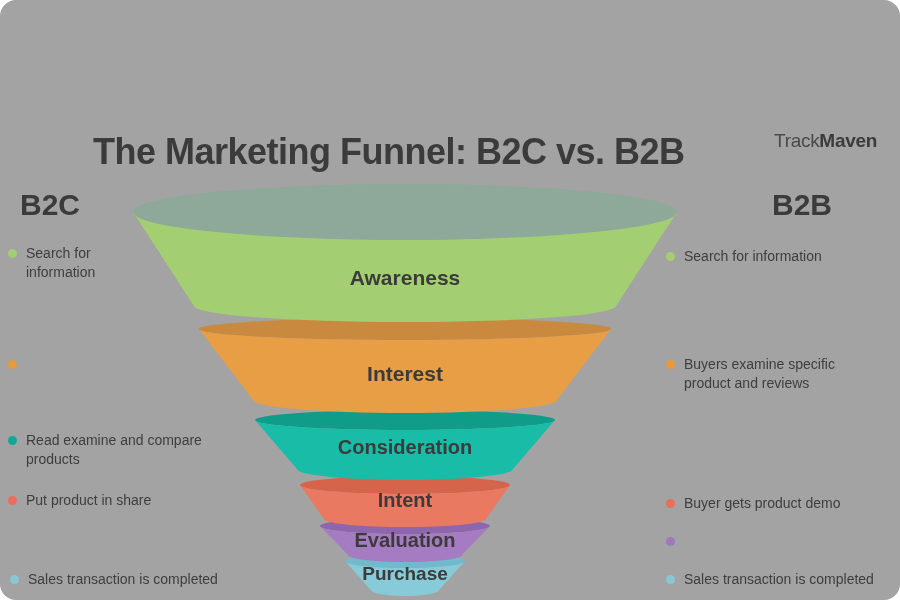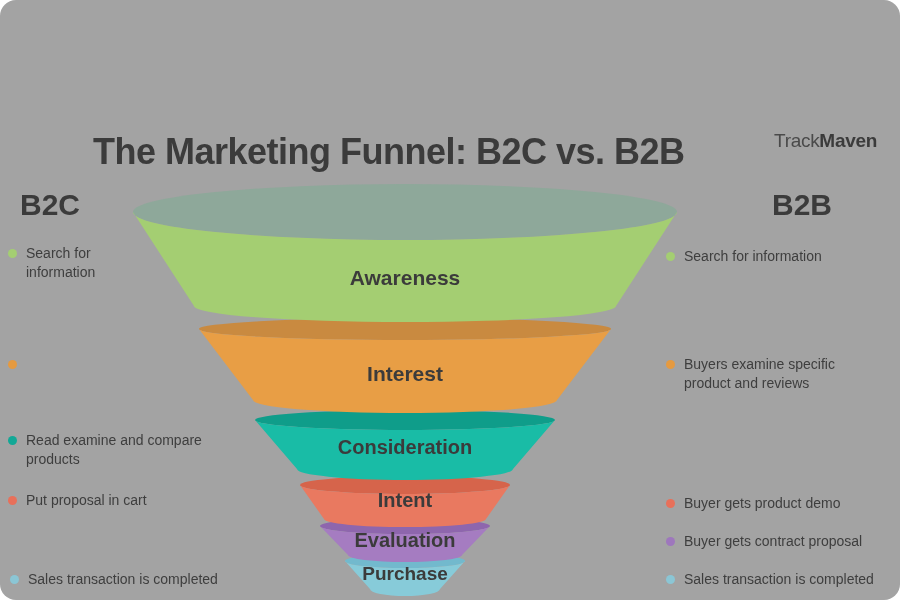--- a/index.html
+++ b/index.html
@@ -102,41 +102,40 @@
   </div>
   <div class="item c1-2">
     <span class="dot" style="background: rgb(229, 154, 64);"></span>
   </div>
   <div class="item c1-3">
     <span class="dot" style="background: rgb(18, 168, 150);"></span>
     <span class="txt">Read examine and compare products</span>
   </div>
   <div class="item c1-4">
     <span class="dot" style="background: rgb(232, 112, 90);"></span>
-    <span class="txt">Put proposal in cart</span>
+    <span class="txt">Put product in share</span>
   </div>
   <div class="item c1-6">
     <span class="dot" style="background: rgb(139, 198, 213);"></span>
     <span class="txt">Sales transaction is completed</span>
   </div>
 
   <div class="item c2-1">
     <span class="dot" style="background: rgb(164, 206, 114);"></span>
     <span class="txt">Search for information</span>
   </div>
   <div class="item c2-2">
     <span class="dot" style="background: rgb(229, 154, 64);"></span>
     <span class="txt">Buyers examine specific product and reviews</span>
   </div>
   <div class="item c2-4">
     <span class="dot" style="background: rgb(232, 112, 90);"></span>
     <span class="txt">Buyer gets product demo</span>
   </div>
   <div class="item c2-5">
     <span class="dot" style="background: rgb(158, 119, 189);"></span>
-    <span class="txt">Buyer gets contract proposal</span>
   </div>
   <div class="item c2-6">
     <span class="dot" style="background: rgb(139, 198, 213);"></span>
     <span class="txt">Sales transaction is completed</span>
   </div>
 
 </div>
 
 </body></html>

